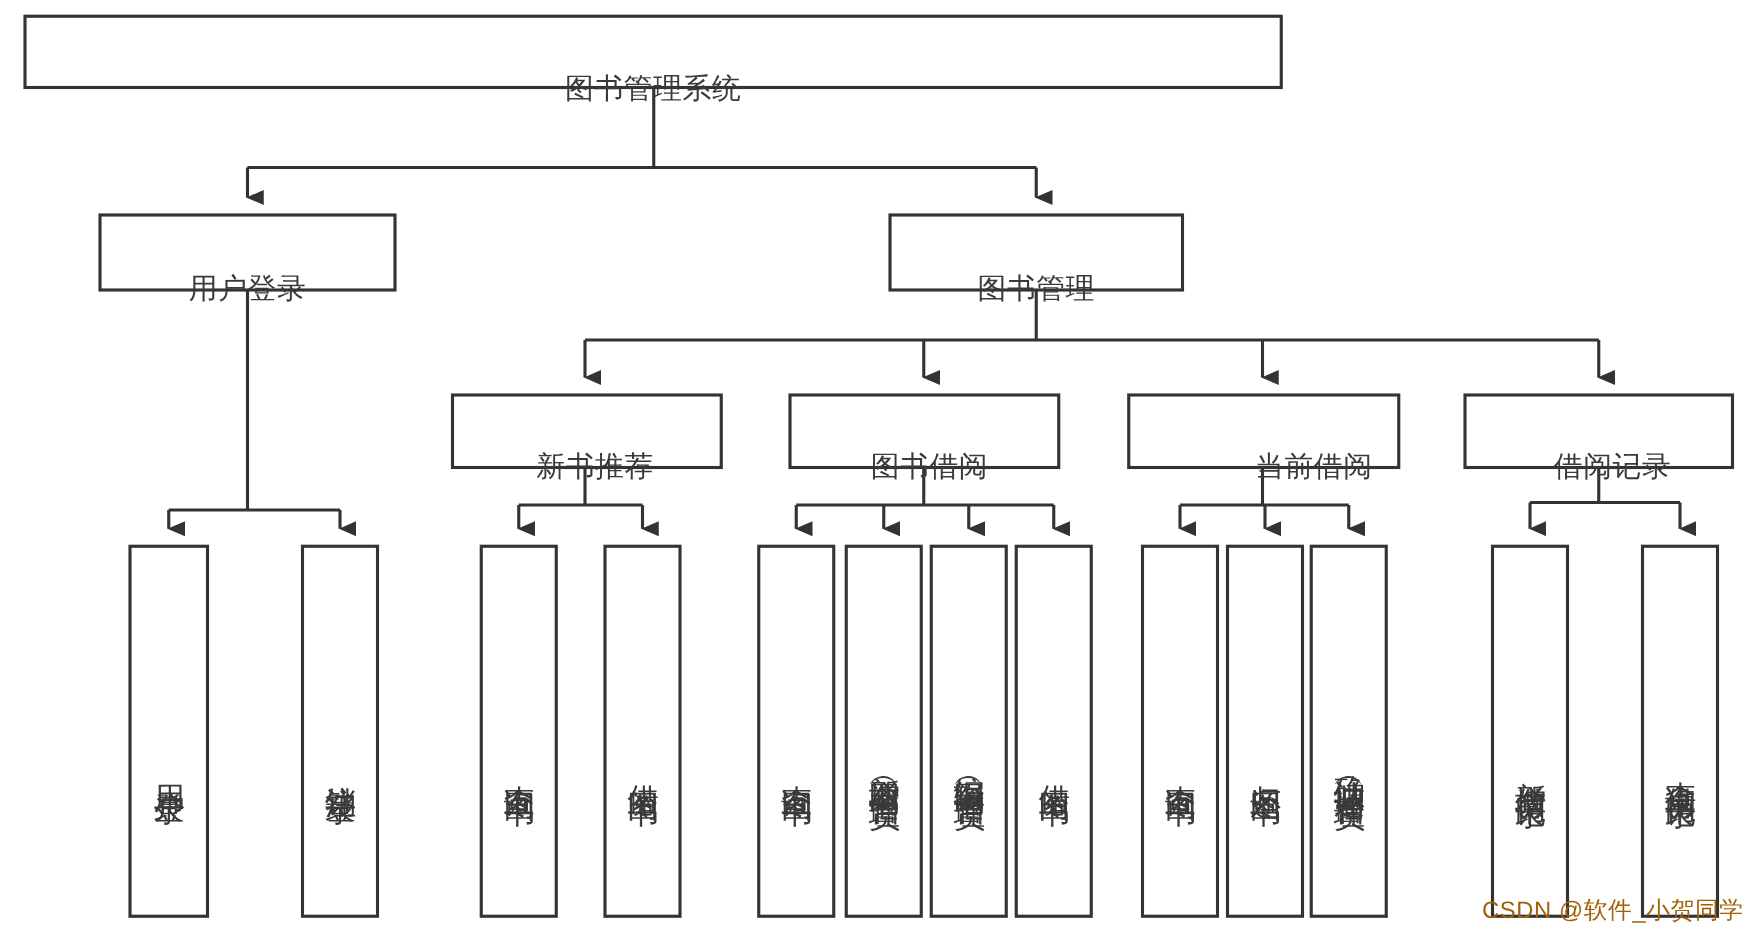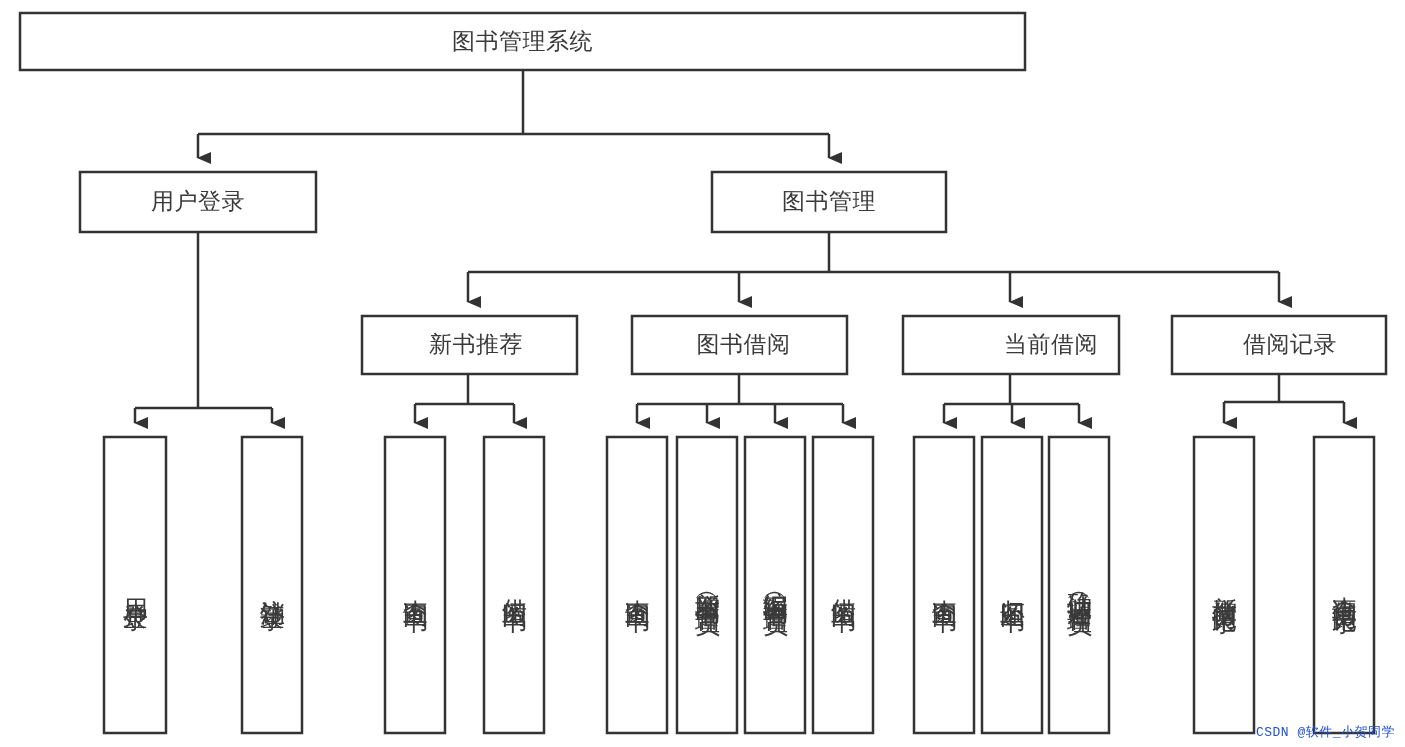--- a/index.html
+++ b/index.html
@@ -40,45 +40,46 @@
   .arrow-head {
     fill: #333333;
     stroke: none;
   }
   .node-label {
     position: absolute;
     display: flex;
     align-items: center;
     justify-content: center;
     color: #3a3a3a;
-    font-family: Liberation Serif, serif;
+    font-family: Liberation Sans, sans-serif;
     text-align: center;
     pointer-events: none;
     box-sizing: border-box;
+    margin-top: 29px;
   }
   .node-label.horizontal {
     font-size: 23px;
     letter-spacing: 0.5px;
     line-height: 1.1;
   }
   .node-label.vertical {
     writing-mode: vertical-rl;
     text-orientation: upright;
     font-size: 25px;
     line-height: 1.2;
     letter-spacing: 3px;
     padding: 6px 0;
   }
   .watermark {
     position: absolute;
     right: 10px;
     bottom: 6px;
-    font-size: 13px;
-    color: #1d4ed8;
-    font-family: Liberation Mono, monospace;
+    font-size: 19px;
+    color: #a16207;
+    font-family: Liberation Sans, sans-serif;
     white-space: nowrap;
     letter-spacing: 0.5px;
   }
 </style>
 </head>
 <body>
 
 <div id="diagram-root">
 
   <svg class="diagram" viewBox="0 0 1405 747">

